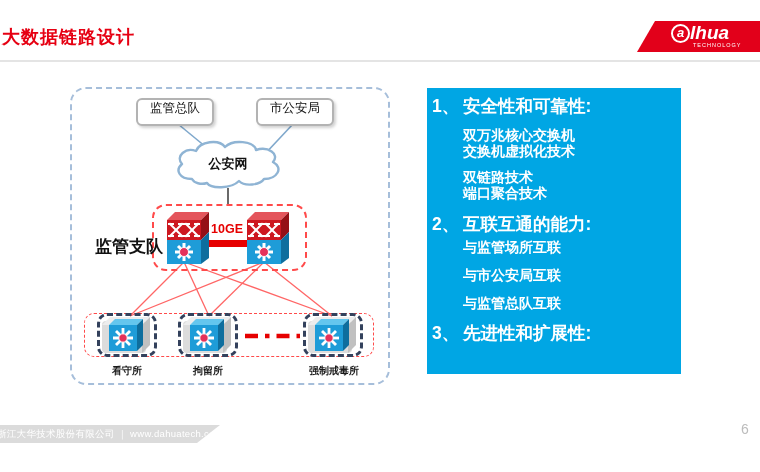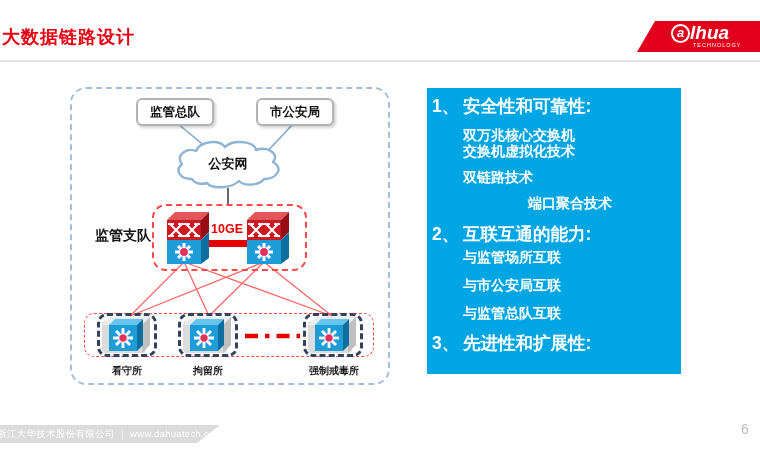--- a/index.html
+++ b/index.html
@@ -15,28 +15,28 @@
   #logo{left:637px;top:21px;width:130px;height:31px;background:#E2001A;
         clip-path:polygon(18px 0,130px 0,130px 31px,0 31px);
         color:#fff;}
   #logo .brand{position:absolute;left:34px;top:1px;font-size:19px;font-weight:bold;font-style:italic;letter-spacing:0;}
   #logo .brand-a{display:inline-block;width:15px;height:15px;line-height:14px;text-align:center;
         border:2px solid #fff;border-radius:50%;font-size:13px;font-style:italic;vertical-align:2px;}
   #logo .tagline{position:absolute;left:56px;top:21px;font-size:5.5px;letter-spacing:1px;font-weight:normal;}
   
   #diagram-frame{left:70px;top:87px;width:316px;height:294px;border:2px dashed #A6BEDA;border-radius:16px;}
   .top-node{width:74px;height:24px;background:#fff;border:2px solid #B3B3B3;border-radius:6px;
-        box-shadow:2px 2px 3px rgba(0,0,0,.18);display:flex;align-items:center;justify-content:center;
-        font-size:12.5px;font-weight:bold;color:#111;}
+        box-shadow:2px 2px 3px rgba(0,0,0,.18);display:flex;align-items:flex-start;justify-content:center;
+        font-size:12.5px;font-weight:normal;color:#111;}
   #top-node-0{left:136px;top:98px;}
   #top-node-1{left:256px;top:98px;}
   #cloud-wrap{left:170px;top:139px;width:116px;height:54px;}
   #cloud-label{left:170px;top:155px;width:116px;text-align:center;font-size:13px;font-weight:bold;color:#111;}
   #core-box{left:152px;top:204px;width:151px;height:63px;border:2px dashed #FF4A4A;border-radius:14px;}
-  #core-side-label{left:95px;top:227px;font-size:14px;font-weight:bold;color:#111;}
+  #core-side-label{left:95px;top:235px;font-size:17px;font-weight:bold;color:#111;}
   #link-label{left:205px;top:222px;width:44px;text-align:center;font-size:12.5px;font-weight:bold;color:#E60000;}
   #core-switch-0{left:165px;top:208px;}
   #core-switch-1{left:245px;top:208px;}
   #bottom-red-box{left:84px;top:313px;width:288px;height:42px;border:1.6px dashed #FF4A4A;border-radius:10px;}
   .access-group{width:60px;height:44px;border:3px dashed #33415C;border-radius:10px;box-sizing:border-box;
         display:flex;align-items:center;justify-content:center;}
   #access-group-0{left:97px;top:313px;}
   #access-group-1{left:178px;top:313px;}
   #access-group-2{left:303px;top:313px;}
   .bottom-label{top:364px;text-align:center;font-size:10px;font-weight:600;color:#1a1a1a;}
@@ -220,21 +220,21 @@
   <div id="bottom-label-2" class="abs bottom-label">强制戒毒所</div>
 
   <div id="panel" class="abs">
     <div class="panel-main" style="margin-top:4px;">
       <span class="panel-num">1、</span>
       <span>安全性和可靠性:</span>
     </div>
     <div class="panel-sub" style="margin-top:10px;">双万兆核心交换机</div>
     <div class="panel-sub" style="">交换机虚拟化技术</div>
     <div class="panel-sub" style="margin-top:10px;">双链路技术</div>
-    <div class="panel-sub" style="margin-top:10px;text-align:center;">端口聚合技术</div>
+    <div class="panel-sub" style="margin-top:0;">端口聚合技术</div>
     <div class="panel-main" style="margin-top:13px;">
       <span class="panel-num">2、</span>
       <span>互联互通的能力:</span>
     </div>
     <div class="panel-sub" style="margin-top:4px;">与监管场所互联</div>
     <div class="panel-sub" style="margin-top:12px;">与市公安局互联</div>
     <div class="panel-sub" style="margin-top:12px;">与监管总队互联</div>
     <div class="panel-main" style="margin-top:12px;">
       <span class="panel-num">3、</span>
       <span>先进性和扩展性:</span>

